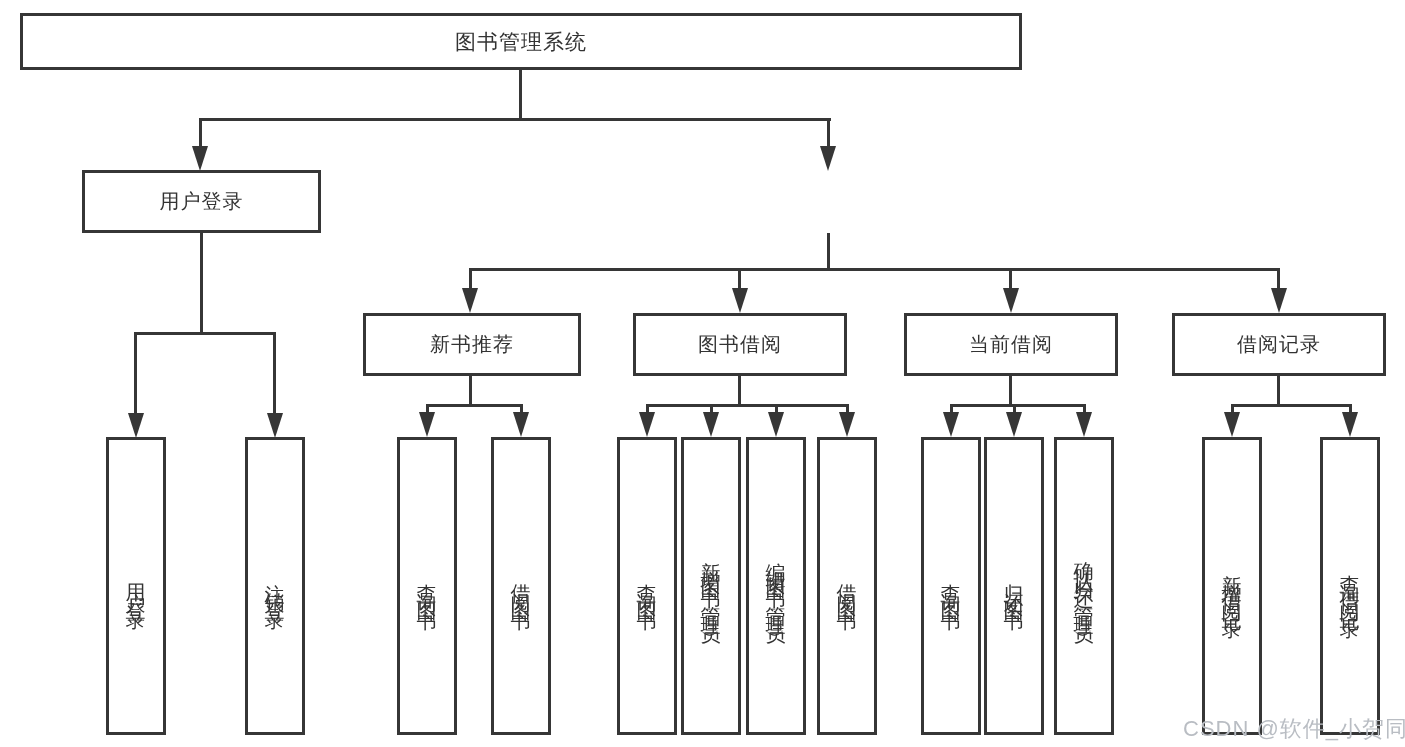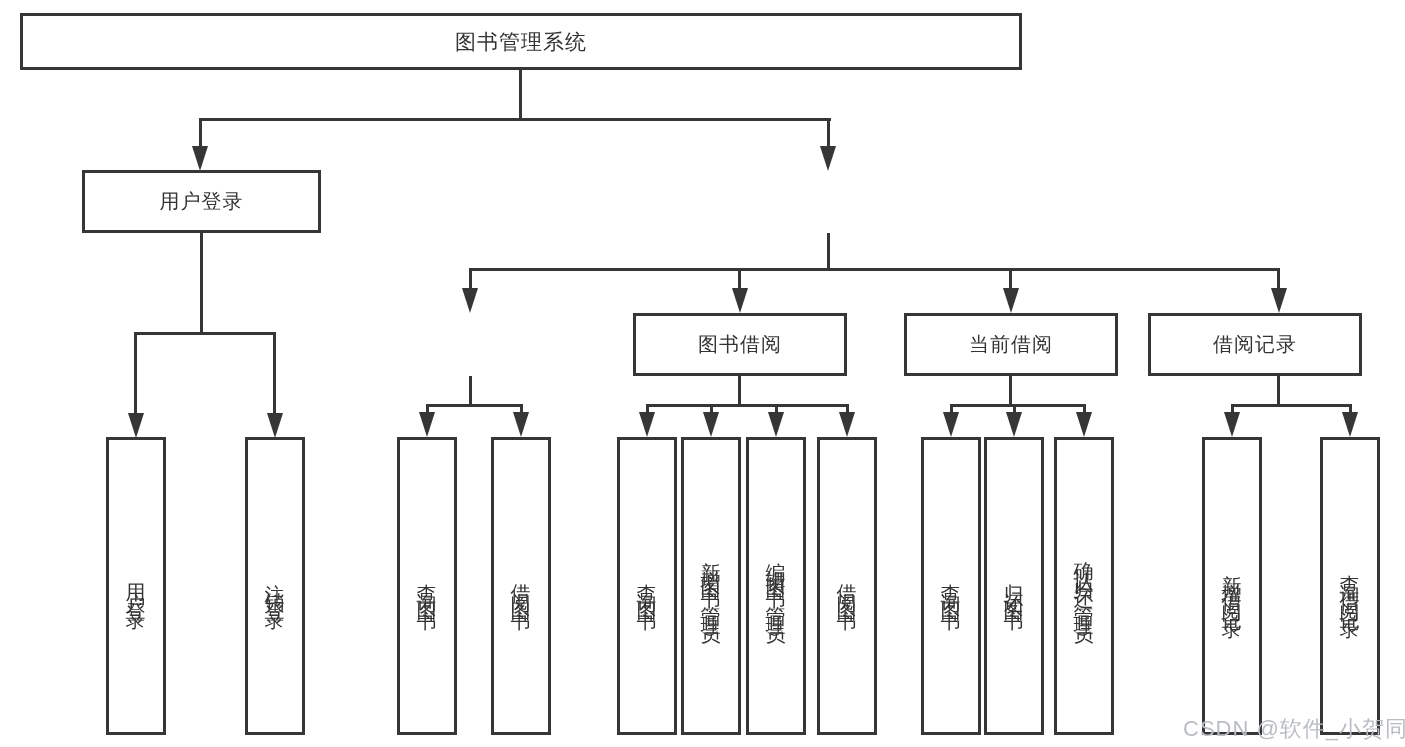--- a/index.html
+++ b/index.html
@@ -85,30 +85,33 @@
 
   <div class="box" style="left:20px;top:13px;width:996px;height:51px">
     <span class="hlabel root-label">图书管理系统</span>
   </div>
 
   <div class="box" style="left:82px;top:170px;width:233px;height:57px">
     <span class="hlabel">用户登录</span>
   </div>
 
 
+  <div class="box" style="left:363px;top:313px;width:212px;height:57px">
+    <span class="hlabel">新书推荐</span>
+  </div>
 
   <div class="box" style="left:904px;top:313px;width:208px;height:57px">
     <span class="hlabel">当前借阅</span>
   </div>
 
   <div class="box" style="left:633px;top:313px;width:208px;height:57px">
     <span class="hlabel">图书借阅</span>
   </div>
 
-  <div class="box" style="left:1148px;top:313px;width:208px;height:57px">
+  <div class="box" style="left:1172px;top:313px;width:208px;height:57px">
     <span class="hlabel">借阅记录</span>
   </div>
 
   <div class="box leaf" style="left:106px;top:437px;width:54px;height:292px">
     <span class="vtext">用户登录</span>
   </div>
   <div class="box leaf" style="left:245px;top:437px;width:54px;height:292px">
     <span class="vtext">注销登录</span>
   </div>
 

